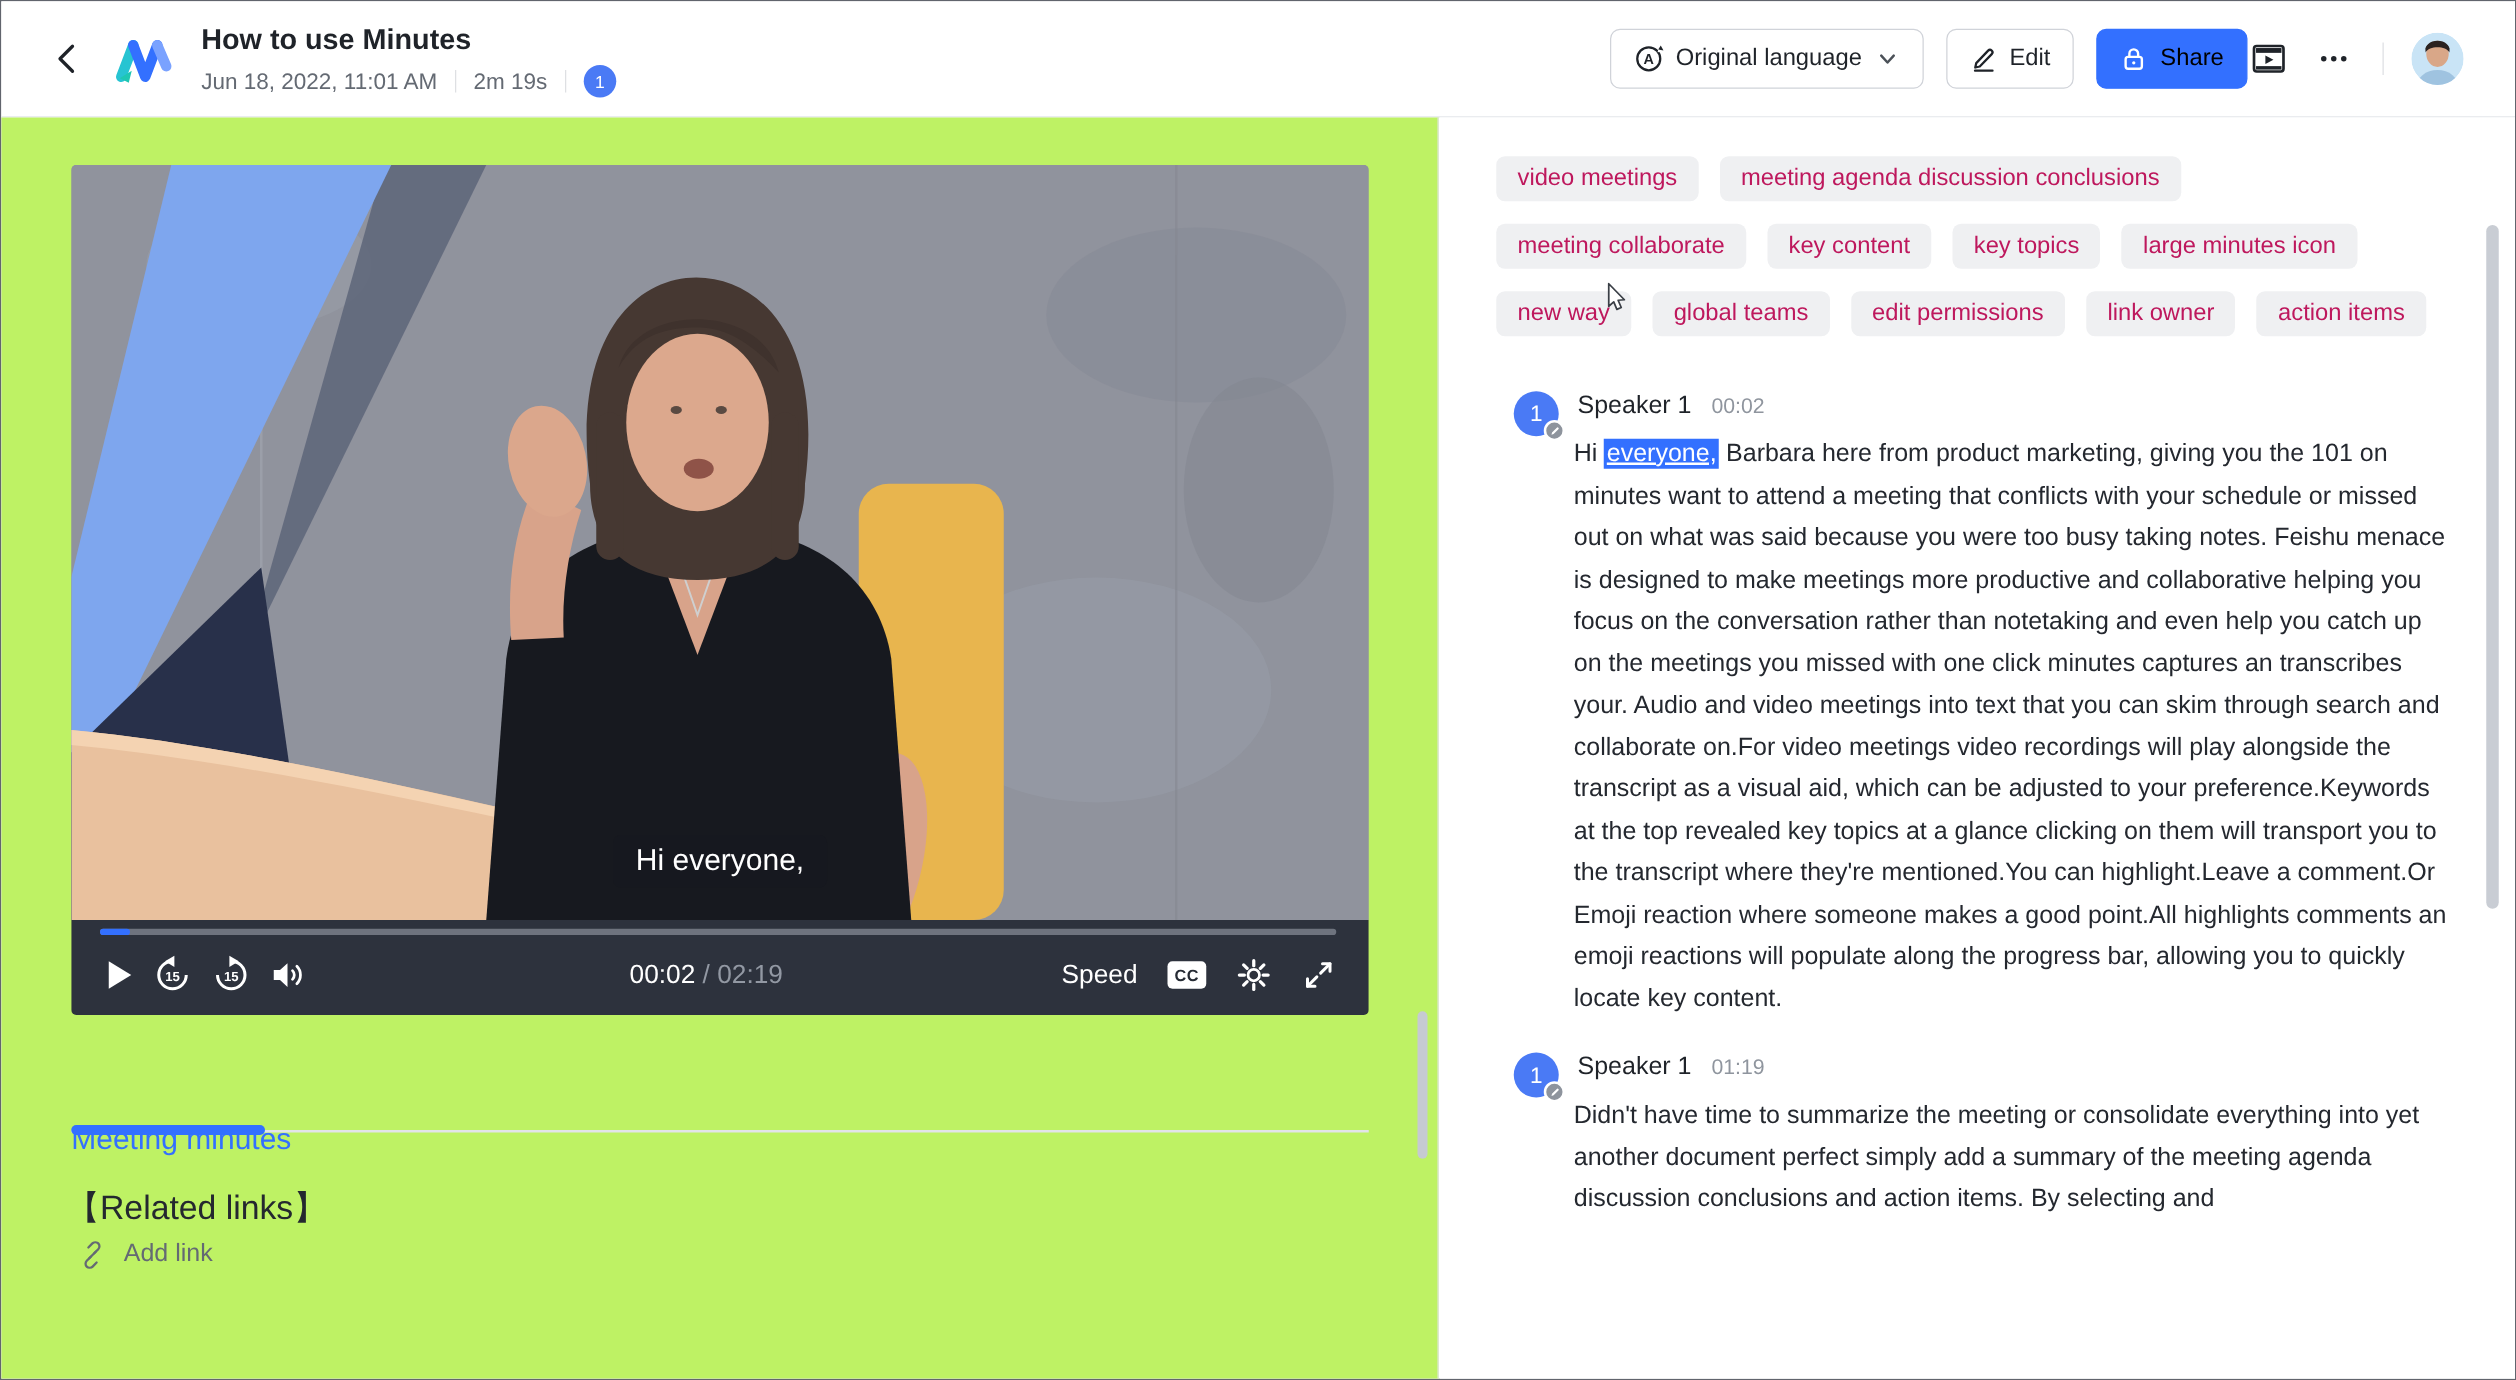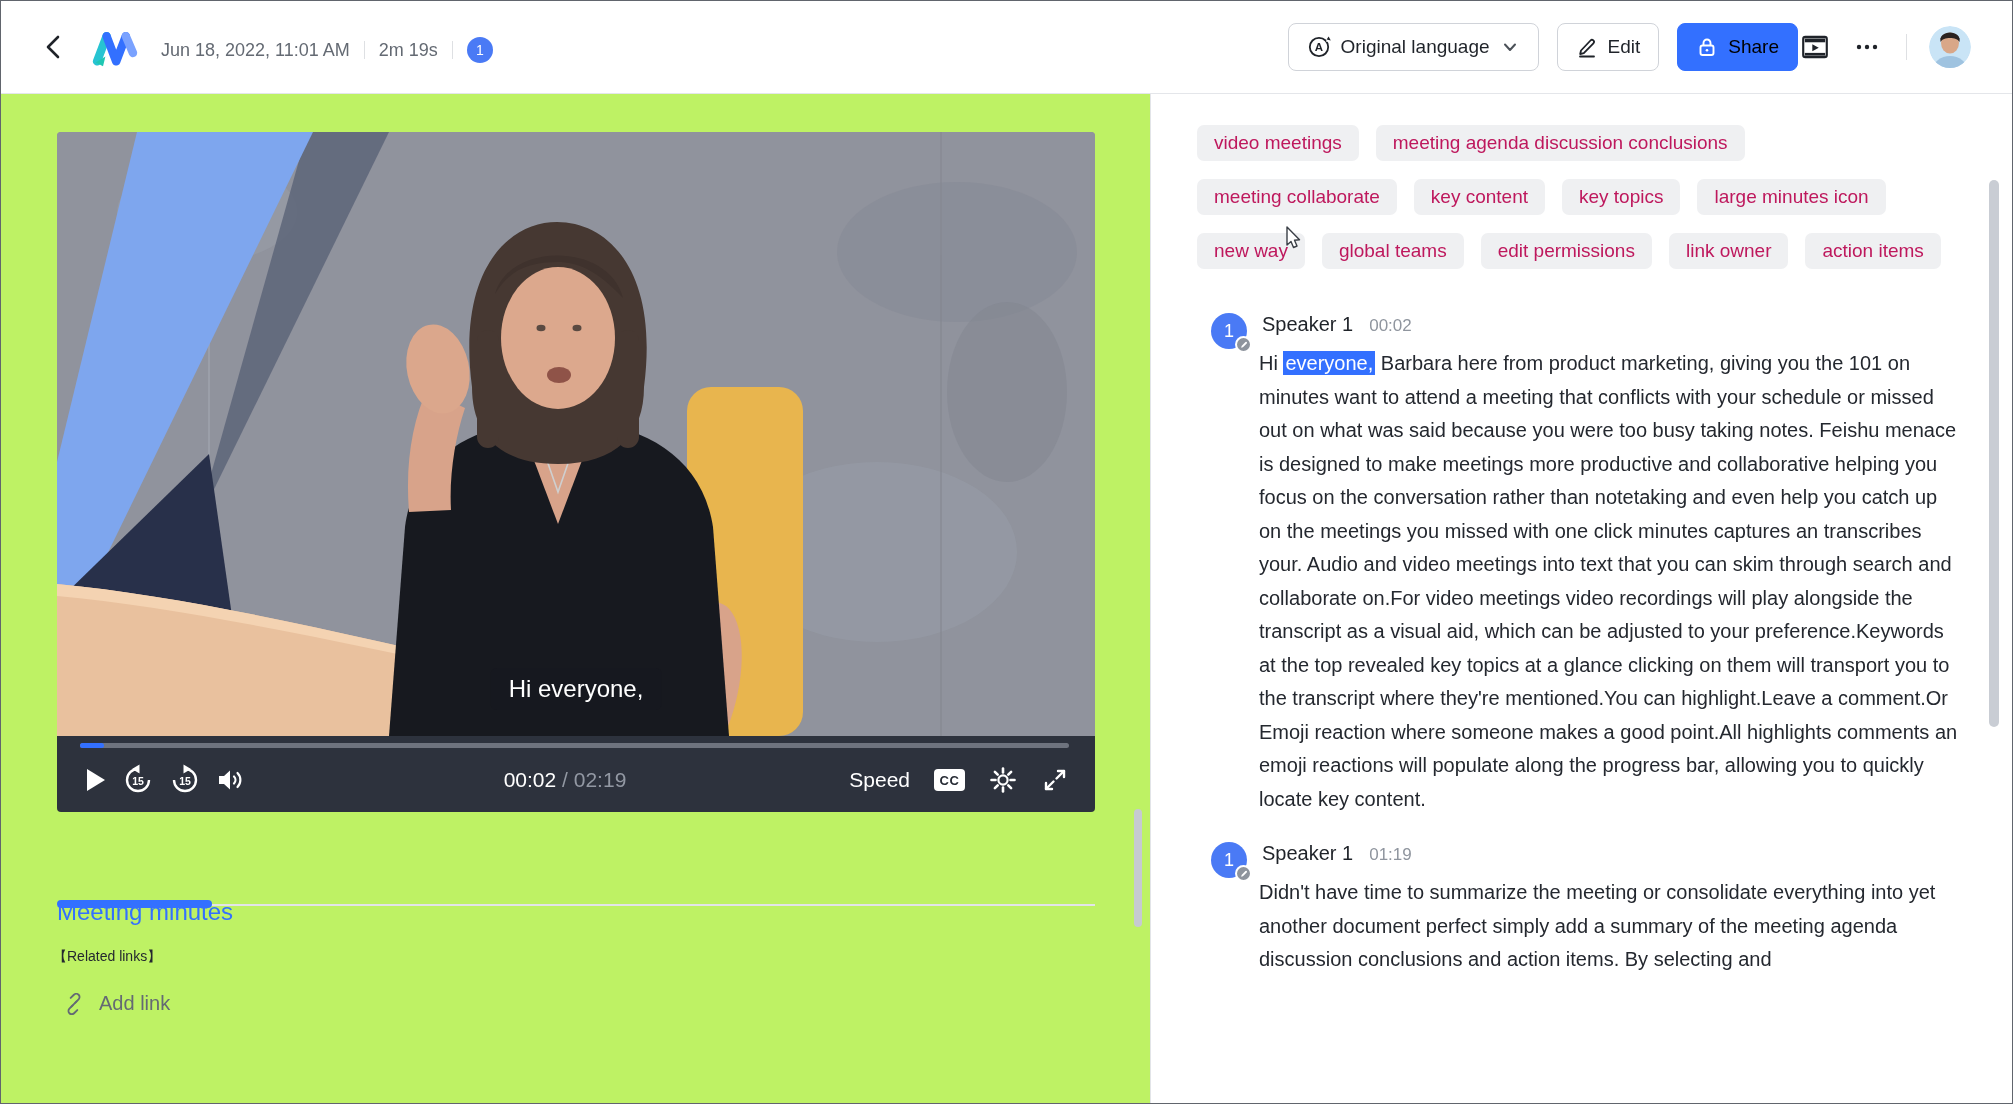--- a/index.html
+++ b/index.html
@@ -47,21 +47,21 @@
   .time-total, .time-sep { color:#9298a3; }
   .controls-right { position:absolute; right:26px; top:12px; bottom:0; display:flex; align-items:center; gap:24px; }
   .controls-right > * { cursor:pointer; }
   .speed-label { color:#fff; font-size:21px; }
   .cc-badge { width:31px; height:22px; background:#fff; border-radius:4px; color:#262b34; font-size:13px; font-weight:700; display:flex; align-items:center; justify-content:center; letter-spacing:.5px; }
 
   
   .tab-label { position:absolute; left:56px; top:804px; font-size:24px; color:#3370ff; cursor:pointer; }
   .tab-underline { position:absolute; left:56px; top:806px; width:155px; height:8px; border-radius:4px; background:#3370ff; }
   .tab-line { position:absolute; left:56px; top:810px; width:1038px; height:2px; background:#e2e4e8; }
-  .related-heading { position:absolute; left:52px; top:854px; font-size:14px; color:#24282f; }
+  .related-heading { position:absolute; left:52px; top:854px; font-size:27px; color:#24282f; }
   .add-link { position:absolute; left:62px; top:898px; display:flex; align-items:center; gap:14px; color:#646a73; font-size:20px; cursor:pointer; }
   .left-scrollbar { position:absolute; left:1133px; top:715px; width:8px; height:118px; border-radius:4px; background:#c6cad1; cursor:pointer; }
 
   
   .transcript-header { display:flex; align-items:center; margin-top:34px; height:48px; }
   .transcript-title { font-size:27px; font-weight:700; color:#1f2329; margin-right:auto; }
   .search-box { width:327px; height:48px; border:1px solid #d0d3d9; border-radius:8px; display:flex; align-items:center; padding:0 14px; }
   .search-box input { border:none; outline:none; flex:1; font-size:19px; color:#1f2329; margin-left:10px; font-family:"Liberation Sans",sans-serif; background:transparent; }
   .search-box input::placeholder { color:#8f959e; }
   .create-clip-btn { margin-left:17px; height:48px; padding:0 19px; border:1px solid #3370ff; border-radius:7px; background:#fff; color:#3370ff; font-size:19px; display:flex; align-items:center; cursor:pointer; white-space:nowrap; }
@@ -73,41 +73,42 @@
 
   .segment { position:relative; margin-top:44px; }
   .segment + .segment { margin-top:26px; }
   .seg-avatar { position:absolute; left:14px; top:0; width:36px; height:36px; }
   .seg-avatar .circle { width:36px; height:36px; border-radius:50%; background:#4a7af5; color:#fff; font-size:18px; display:flex; align-items:center; justify-content:center; }
   .seg-avatar .pencil-badge { position:absolute; right:-5px; bottom:-4px; width:17px; height:17px; border-radius:50%; background:#8e949d; border:2px solid #fff; display:flex; align-items:center; justify-content:center; }
   .seg-head { margin-left:65px; height:30px; display:flex; align-items:baseline; }
   .seg-speaker { font-size:20px; font-weight:500; color:#1f2329; cursor:pointer; }
   .seg-time { font-size:17px; color:#8f959e; margin-left:16px; cursor:pointer; }
   .seg-text { margin-left:62px; margin-top:4px; width:706px; font-size:20px; line-height:33.5px; color:#24282f; }
-  .hl { background:#3370ff; color:#fff; padding:1px 2px; }
+  .hl { background:#3370ff; color:#fff; padding:1px 2px;text-decoration:underline; }
   .right-scrollbar { position:absolute; right:13px; top:86px; width:10px; height:547px; border-radius:5px; background:#c9cdd4; cursor:pointer; }
 </style>
 </head>
 <body>
 
 <div class="window">
 
   <div class="app-header">
     <div class="back-btn">
       <svg width="26" height="28" viewBox="0 0 26 28">
         <polyline points="17,4 7,14 17,24" fill="none" stroke="#1f2329" stroke-width="2.6" stroke-linecap="round" stroke-linejoin="round"></polyline>
       </svg>
     </div>
     <svg class="logo" viewBox="0 0 40 36">
       <path d="M5,30 L13,9" stroke="#27c4d2" stroke-width="7" stroke-linecap="round" fill="none"></path>
       <path d="M13,9 L21,30 L29,9" stroke="#3370ff" stroke-width="7" stroke-linecap="round" stroke-linejoin="round" fill="none"></path>
       <path d="M29,9 L35,23" stroke="#7aa2ff" stroke-width="7" stroke-linecap="round" fill="none"></path>
       <path d="M4,31 L12,26 L10,34 Z" fill="#1fc7b3"></path>
     </svg>
     <div class="title-block">
+      <div class="doc-title">How to use Minutes</div>
       <div class="meta-row">
         <span>Jun 18, 2022, 11:01 AM</span>
         <span class="meta-sep"></span>
         <span>2m 19s</span>
         <span class="meta-sep"></span>
         <span class="count-badge">1</span>
       </div>
     </div>
 
     <div class="header-right">

